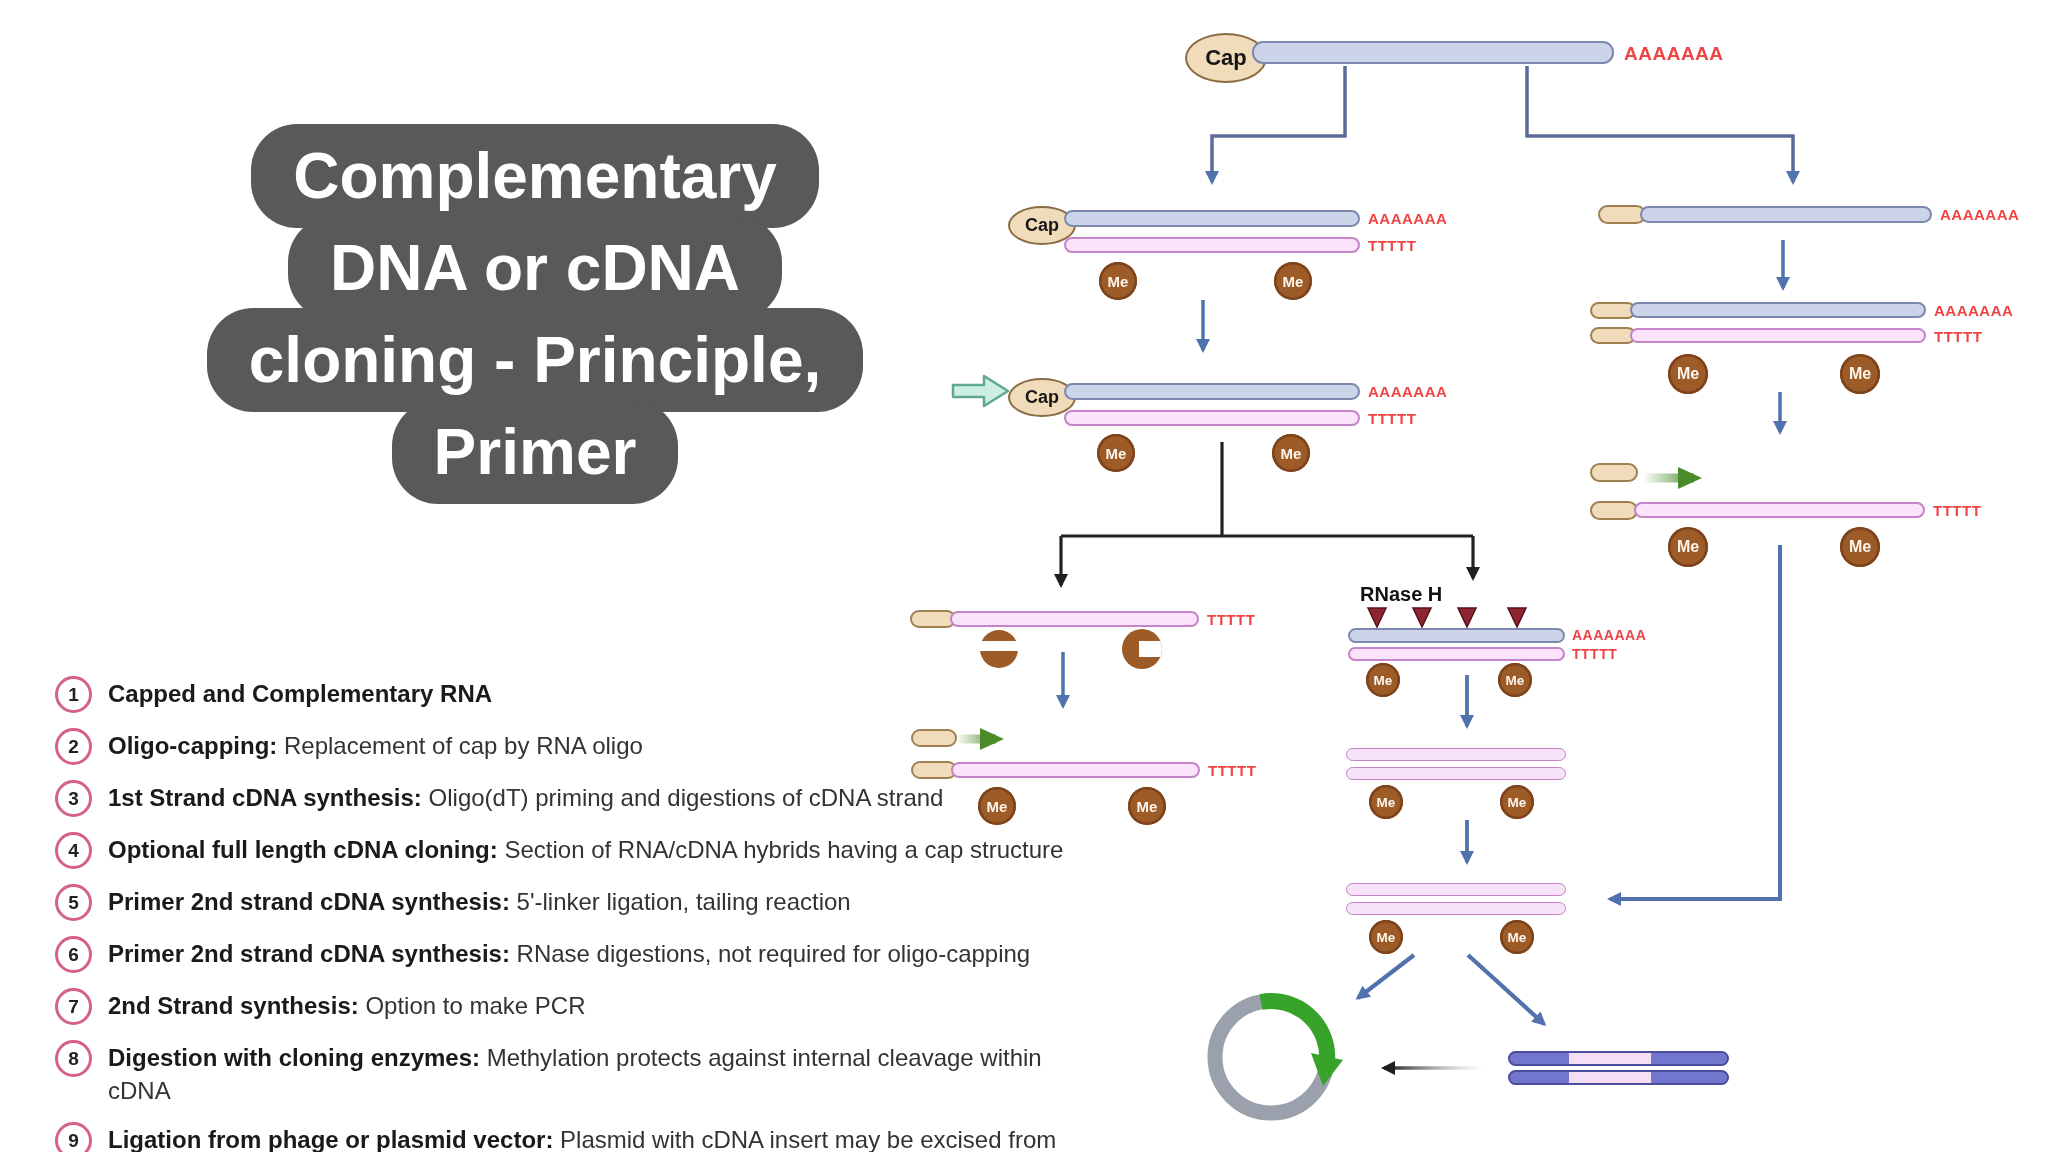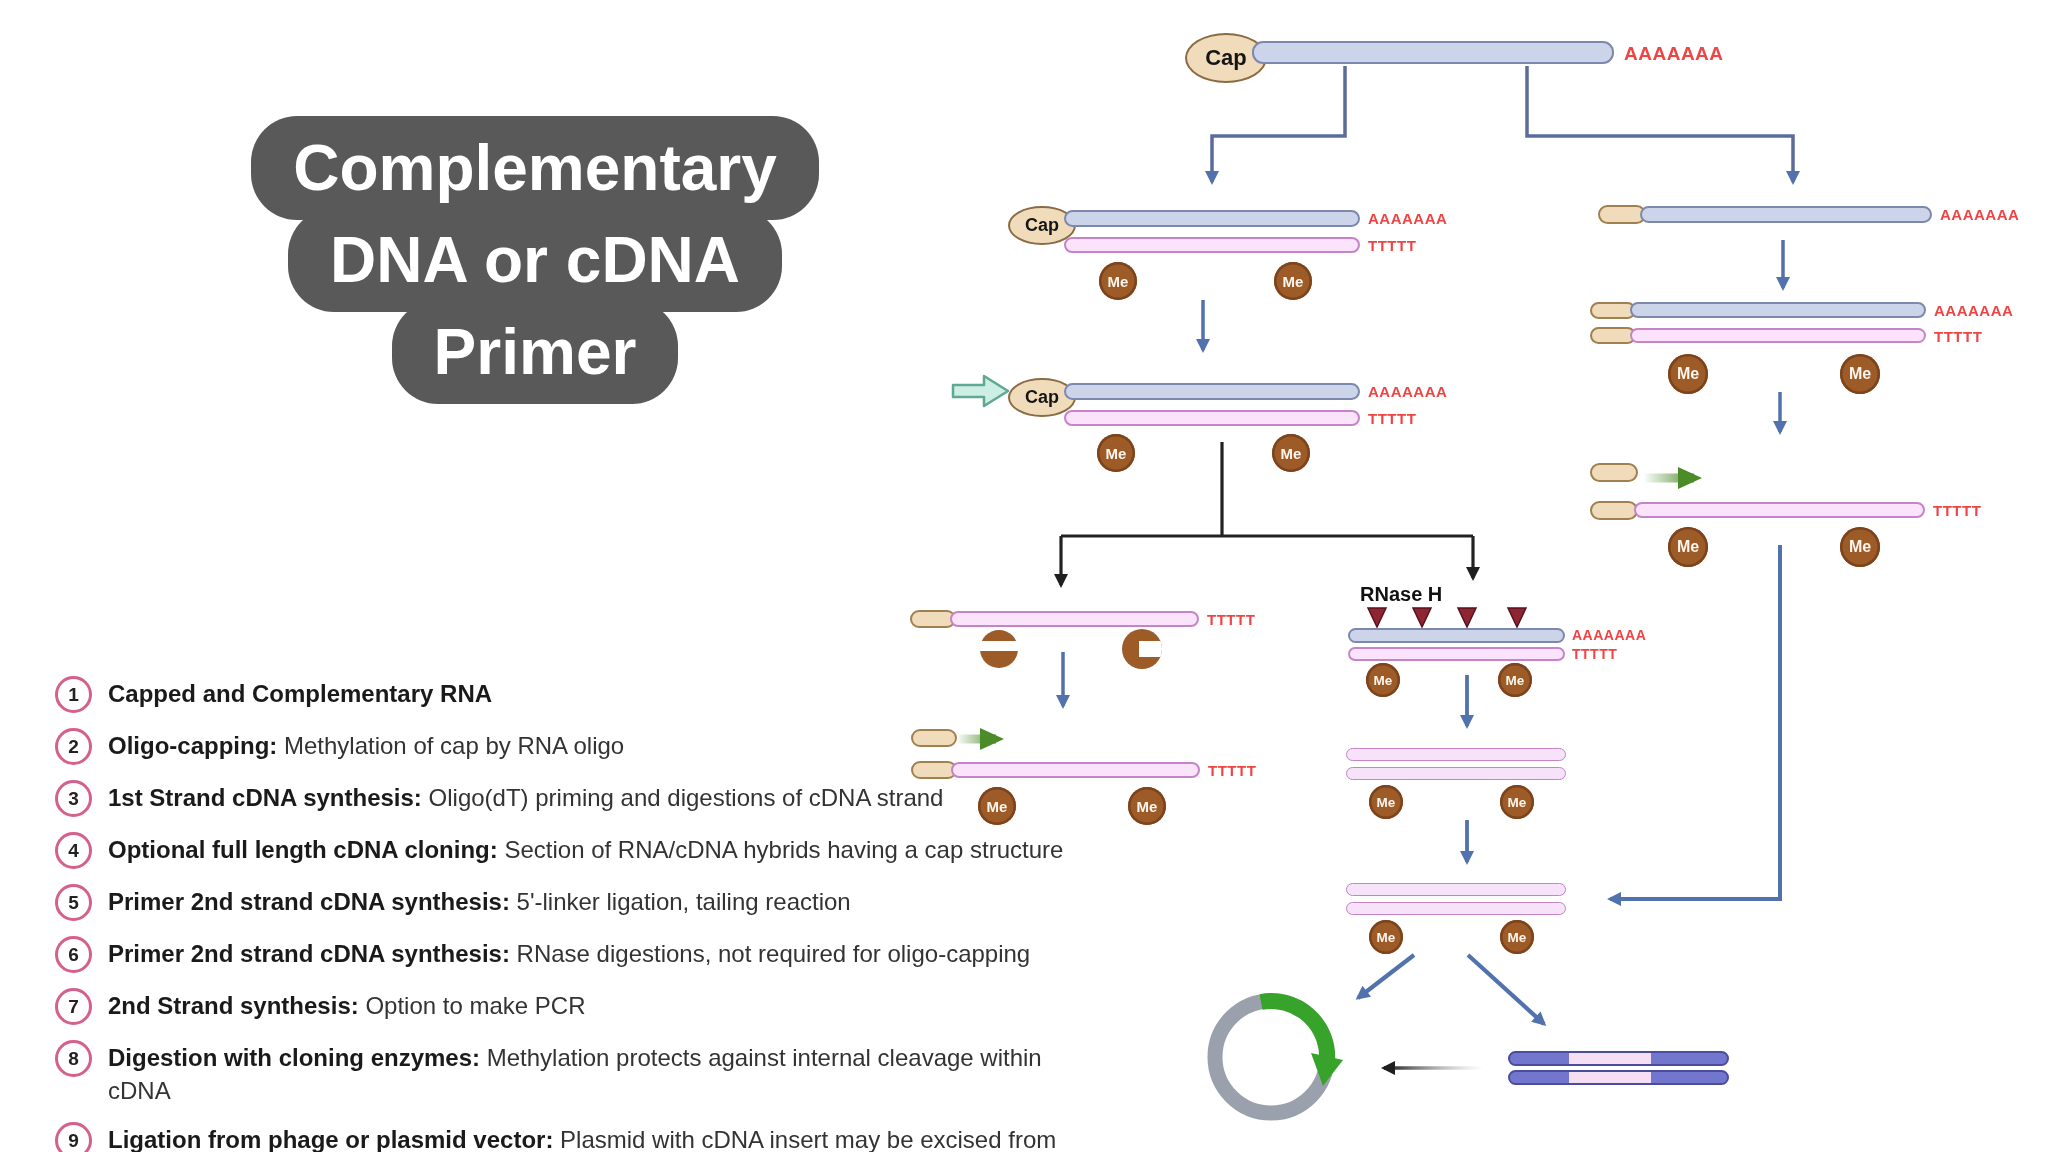--- a/index.html
+++ b/index.html
@@ -4,21 +4,21 @@
 <style>
   html,body{margin:0;padding:0;background:#fff;}
   #canvas{position:relative;width:2048px;height:1152px;background:#ffffff;overflow:hidden;
           font-family:"Liberation Sans",sans-serif;}
   
   #title-block{position:absolute;left:150px;top:112px;width:770px;display:flex;
                flex-direction:column;align-items:center;}
   .title-line{background:#595959;color:#ffffff;font-weight:800;font-size:64px;
               line-height:104px;height:104px;padding:0 42px;border-radius:46px;
               margin-top:-12px;white-space:nowrap;text-align:center;}
-  .title-line:first-child{margin-top:4px;}
+  .title-line:first-child{margin-top:12px;}
   
   #steps{position:absolute;left:55px;top:676px;width:1055px;}
   .step{display:flex;align-items:flex-start;margin-bottom:15px;}
   .step-num{flex:0 0 auto;width:31px;height:31px;border:3px solid #d4608b;border-radius:50%;
             display:flex;align-items:center;justify-content:center;font-weight:bold;
             font-size:19px;color:#222;margin-right:16px;background:#fff;}
   .step-text{font-size:24px;line-height:33px;color:#333;padding-top:1px;}
   .step-label{font-weight:bold;color:#1a1a1a;}
   
   .bar{position:absolute;box-sizing:border-box;border-radius:11px;}
@@ -42,31 +42,32 @@
   #overlay{position:absolute;left:0;top:0;}
 </style>
 </head>
 <body>
 
 <div id="canvas">
 
   <div id="title-block">
     <div class="title-line">Complementary</div>
     <div class="title-line">DNA or cDNA</div>
+    <div class="title-line">cloning - Principle,</div>
     <div class="title-line">Primer</div>
   </div>
 
   <div id="steps">
     <div class="step">
       <span class="step-num">1</span>
       <span class="step-text"><span class="step-label">Capped and Complementary RNA</span> <span></span></span>
     </div>
     <div class="step">
       <span class="step-num">2</span>
-      <span class="step-text"><span class="step-label">Oligo-capping:</span> <span>Methylation of cap by RNA oligo</span></span>
+      <span class="step-text"><span class="step-label">Oligo-capping:</span> <span>Replacement of cap by RNA oligo</span></span>
     </div>
     <div class="step">
       <span class="step-num">3</span>
       <span class="step-text"><span class="step-label">1st Strand cDNA synthesis:</span> <span>Oligo(dT) priming and digestions of cDNA strand</span></span>
     </div>
     <div class="step">
       <span class="step-num">4</span>
       <span class="step-text"><span class="step-label">Optional full length cDNA cloning:</span> <span>Section of RNA/cDNA hybrids having a cap structure</span></span>
     </div>
     <div class="step">

